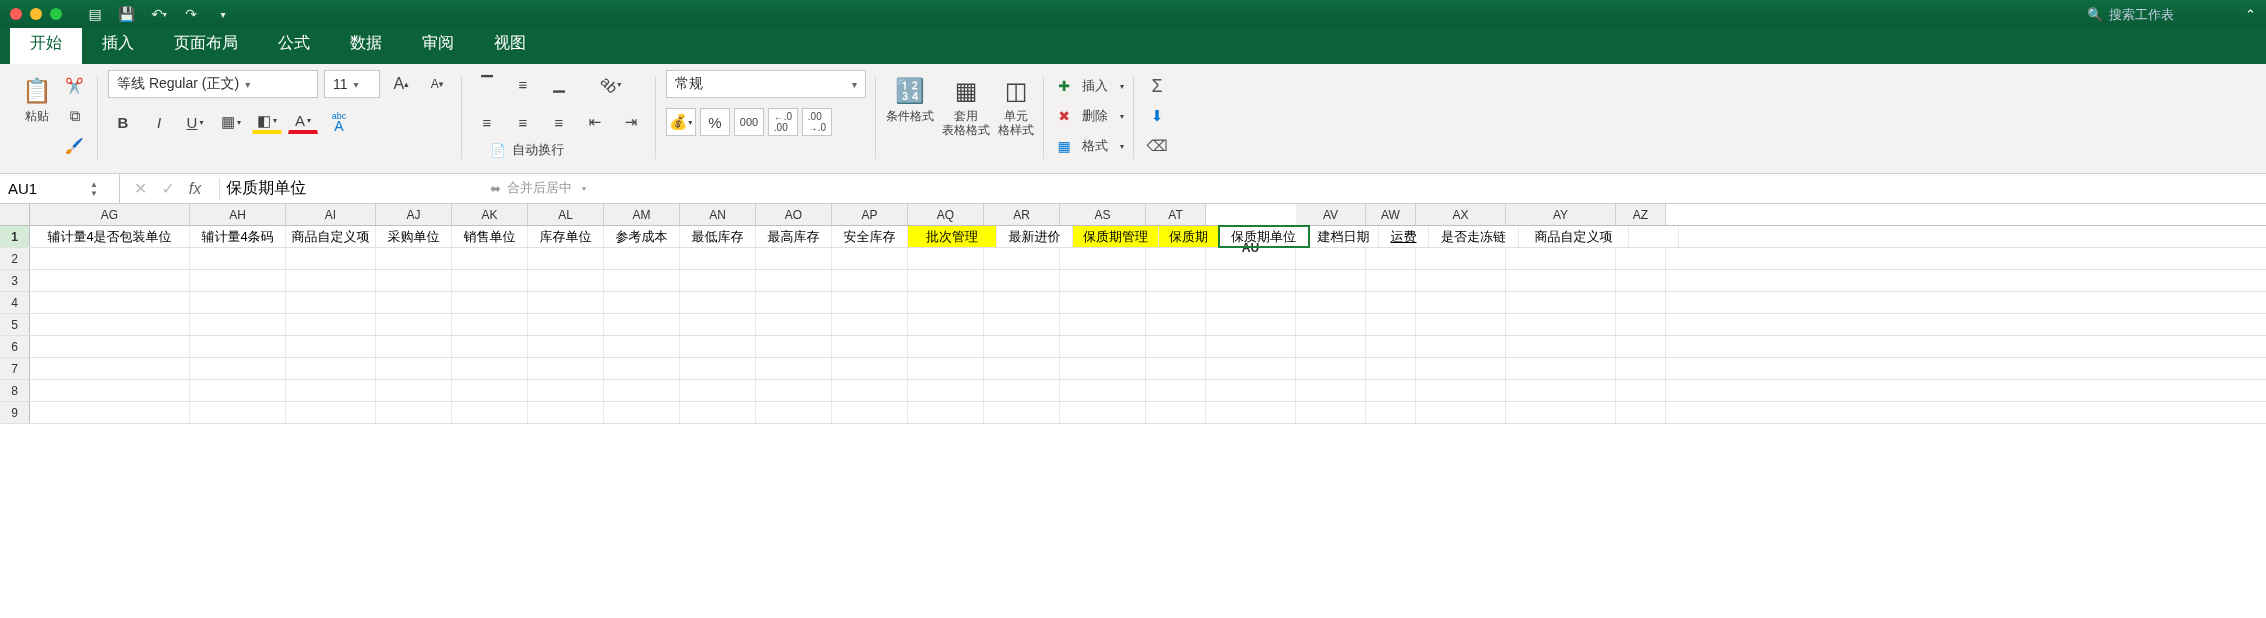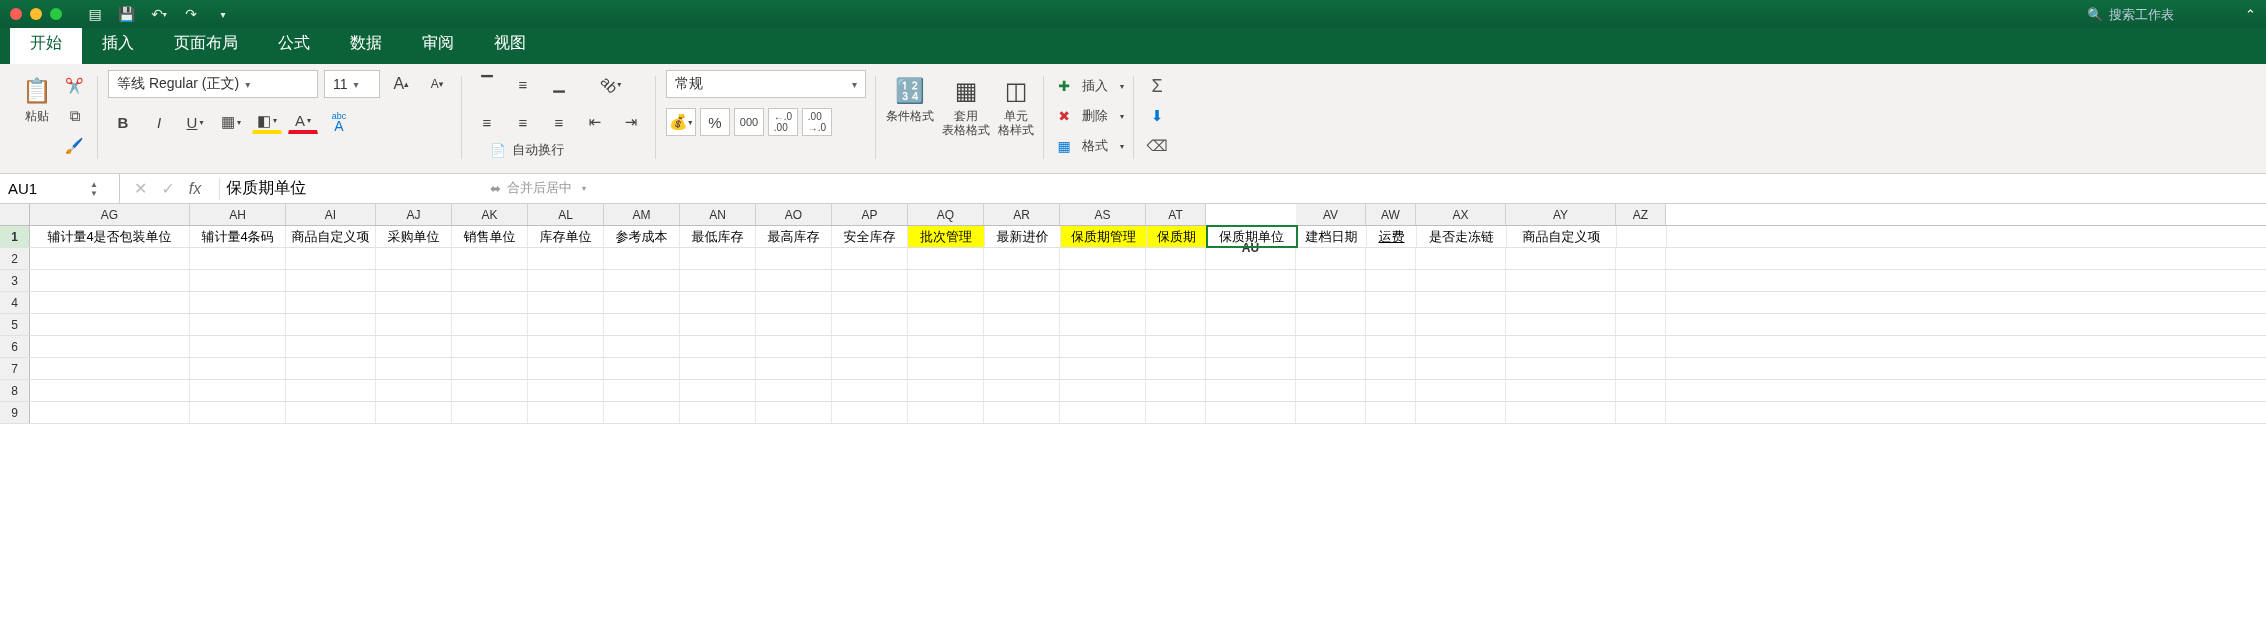--- a/index.html
+++ b/index.html
@@ -359,21 +359,21 @@
         <div class="cell" style="width: 160px;">辅计量4是否包装单位</div>
         <div class="cell" style="width: 96px;">辅计量4条码</div>
         <div class="cell" style="width: 90px;">商品自定义项</div>
         <div class="cell" style="width: 76px;">采购单位</div>
         <div class="cell" style="width: 76px;">销售单位</div>
         <div class="cell" style="width: 76px;">库存单位</div>
         <div class="cell" style="width: 76px;">参考成本</div>
         <div class="cell" style="width: 76px;">最低库存</div>
         <div class="cell" style="width: 76px;">最高库存</div>
         <div class="cell" style="width: 76px;">安全库存</div>
-        <div class="cell hl" style="width: 77px; font-family: Liberation Mono, monospace;">批次管理</div>
+        <div class="cell hl" style="width: 89px; font-family: Liberation Mono, monospace;">批次管理</div>
         <div class="cell" style="width: 76px;">最新进价</div>
         <div class="cell hl" style="width: 86px;">保质期管理</div>
         <div class="cell hl" style="width: 60px;">保质期</div>
         <div class="cell selected" style="width: 90px;">保质期单位</div>
         <div class="cell" style="width: 70px;">建档日期</div>
         <div class="cell" style="width: 50px; text-decoration: underline;">运费</div>
         <div class="cell" style="width: 90px;">是否走冻链</div>
         <div class="cell" style="width: 110px;">商品自定义项</div>
         <div class="cell" style="width: 50px;"></div>
       </div>

